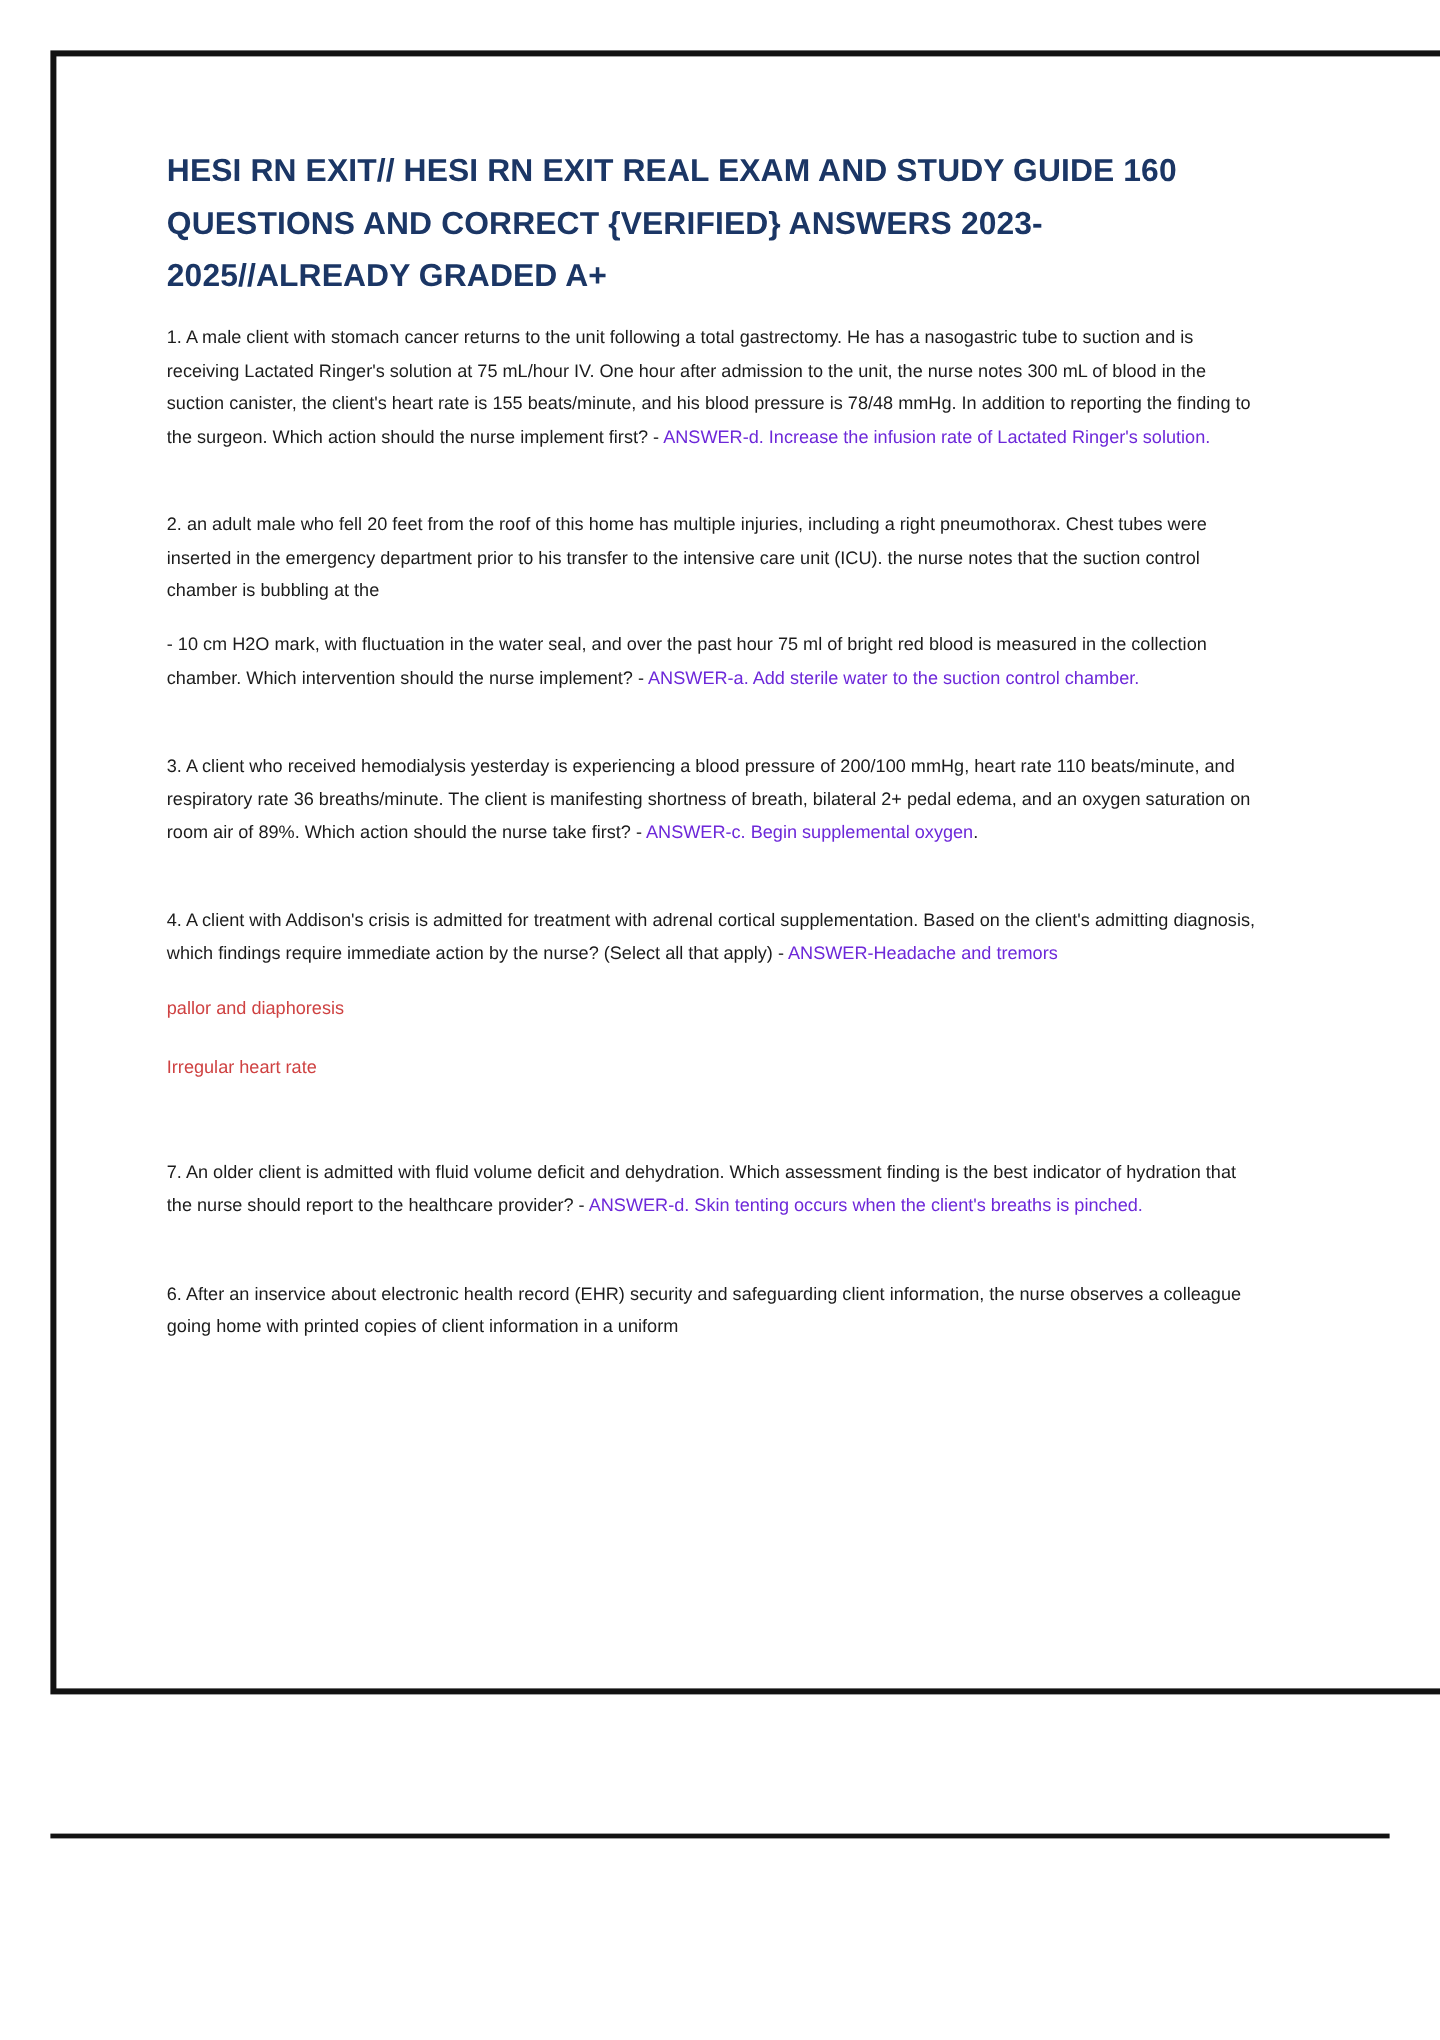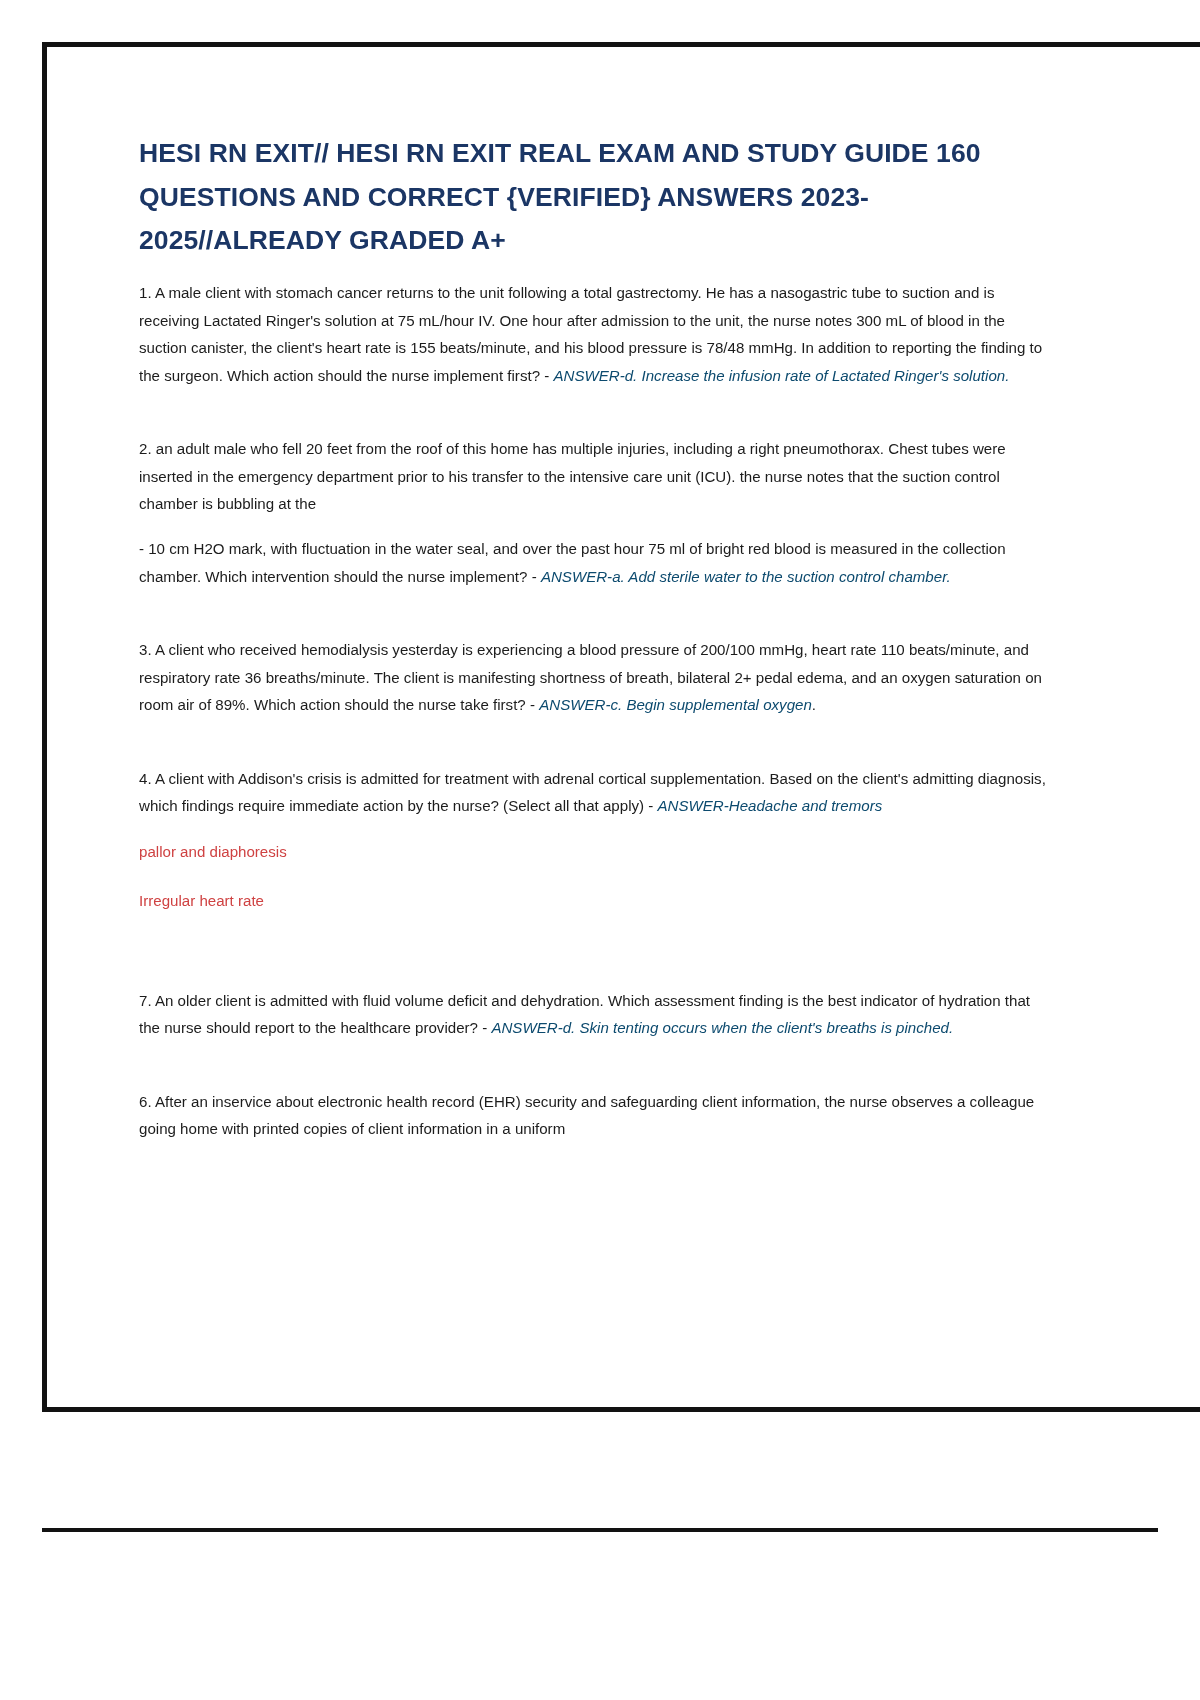--- a/index.html
+++ b/index.html
@@ -35,47 +35,46 @@
     position: absolute;
     left: 42px;
     top: 1528px;
     width: 1116px;
     height: 4px;
     background: #121212;
   }
   .doc-body {
     position: absolute;
     left: 92px;
-    top: 85px;
+    top: 74px;
     width: 912px;
   }
   .doc-title {
     color: #1b3665;
     font-size: 26.5px;
     line-height: 1.65;
     font-weight: bold;
     letter-spacing: 0.1px;
     margin: 0 0 16px 0;
     width: 880px;
   }
   .qa-block {
     margin: 0 0 46px 0;
   }
-  .qa-block.tight { margin-bottom: 42px; }
+  .qa-block.tight { margin-bottom: 30px; }
   .para {
     font-size: 15.1px;
     line-height: 1.82;
     color: #1c1c1c;
     margin: 0 0 18px 0;
     text-align: left;
   }
   .para:last-child { margin-bottom: 0; }
   .ans {
-    color: #0c4a6e;
-    font-style: italic;
+    color: #6d28d9;
   }
   .ans-line {
     font-size: 15.1px;
     line-height: 1.82;
     color: #cf4242;
     margin: 0 0 22px 0;
   }
   .spacer-lg { height: 30px; }
 </style>
 </head>

